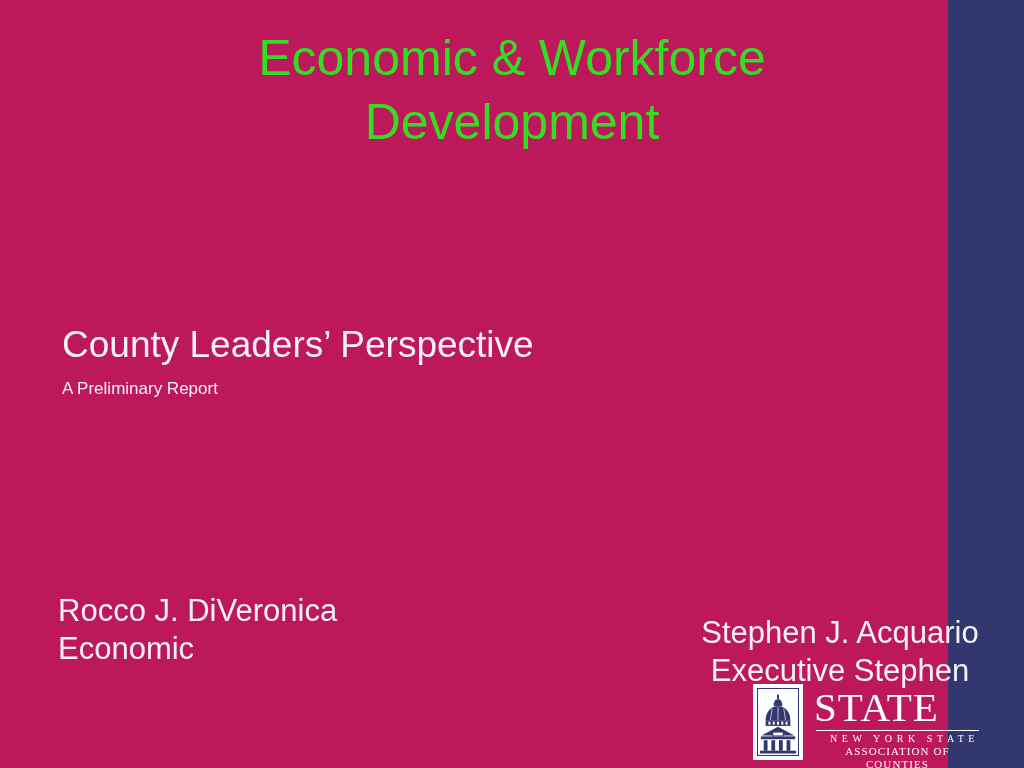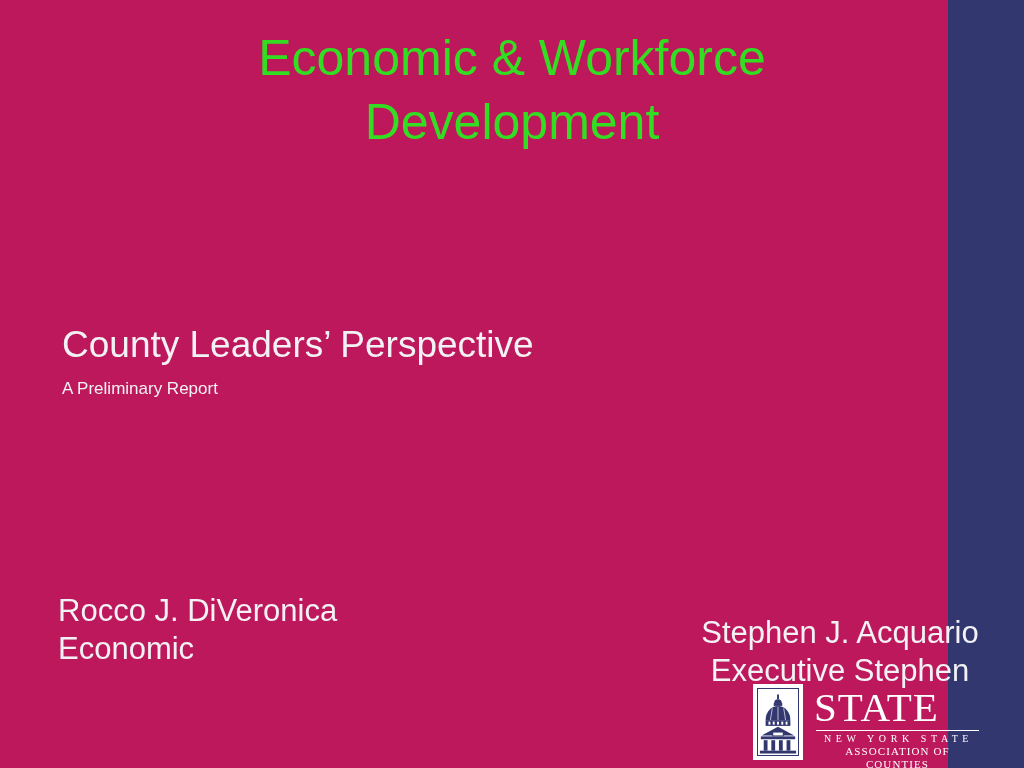--- a/index.html
+++ b/index.html
@@ -135,21 +135,21 @@
     width: 163px;
   }
   .logo-tagline1 {
     color: #ffffff;
     font-family: "Liberation Serif", serif;
     font-size: 10px;
     line-height: 12px;
     letter-spacing: 4.6px;
     text-align: center;
     width: 163px;
-    margin-left: 3px;
+    margin-left: 9px;
   }
   .logo-tagline2 {
     color: #ffffff;
     font-family: "Liberation Serif", serif;
     font-size: 11px;
     line-height: 13px;
     letter-spacing: 1.1px;
     text-align: center;
     width: 163px;
     margin-left: 2px;

